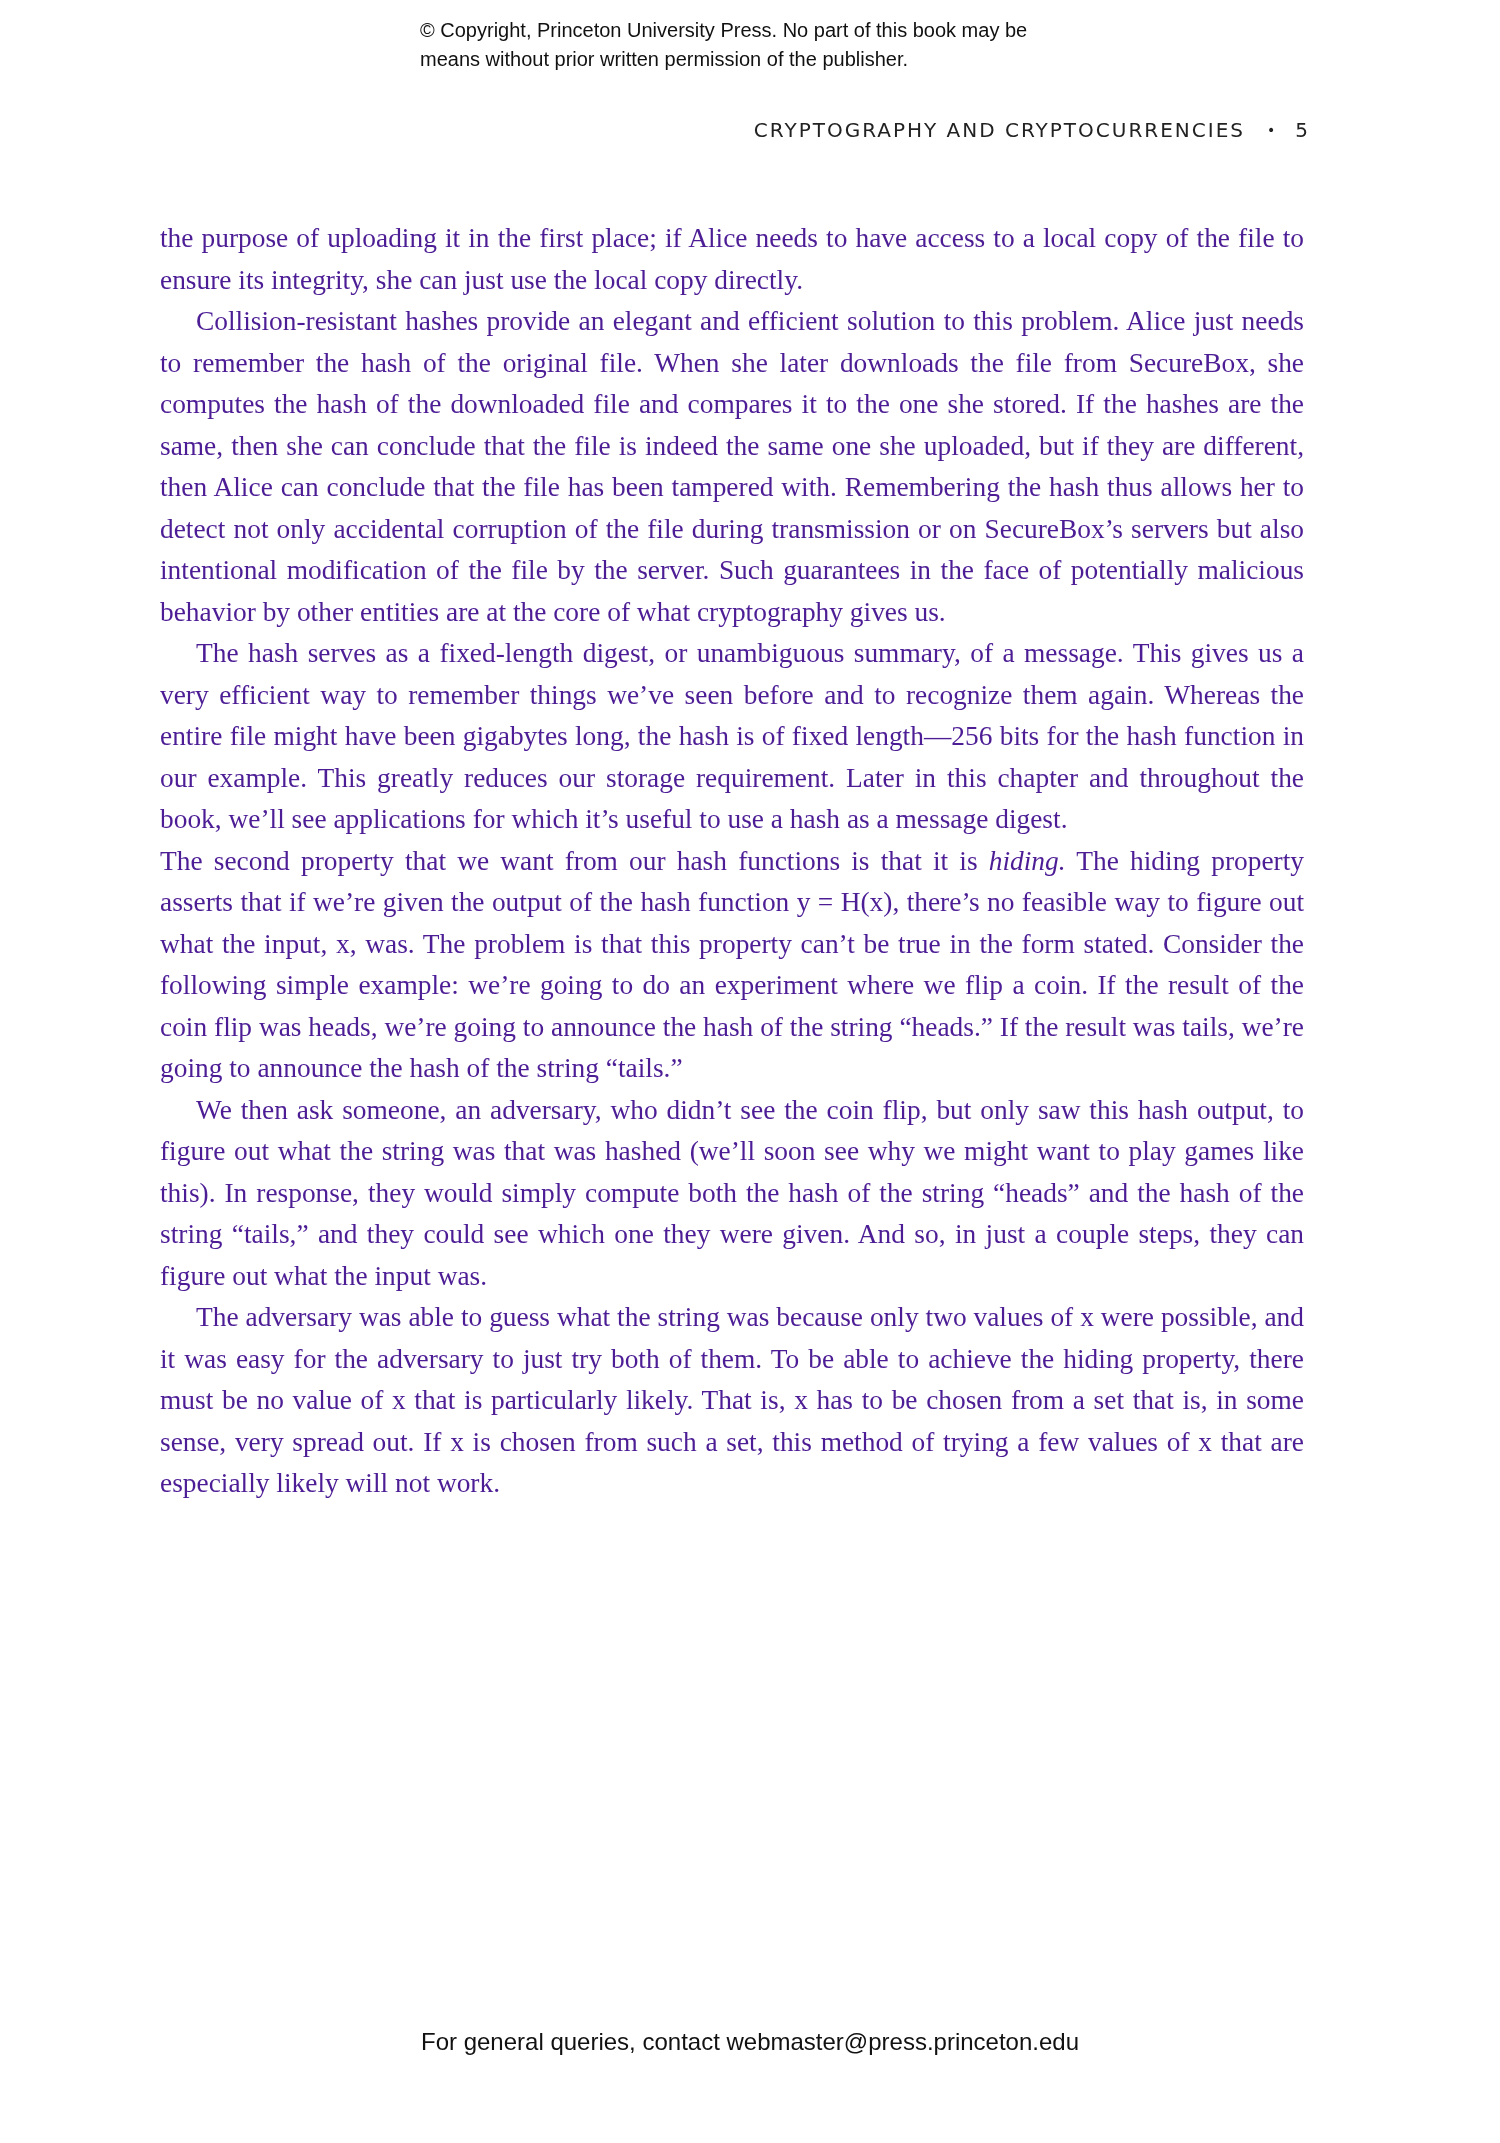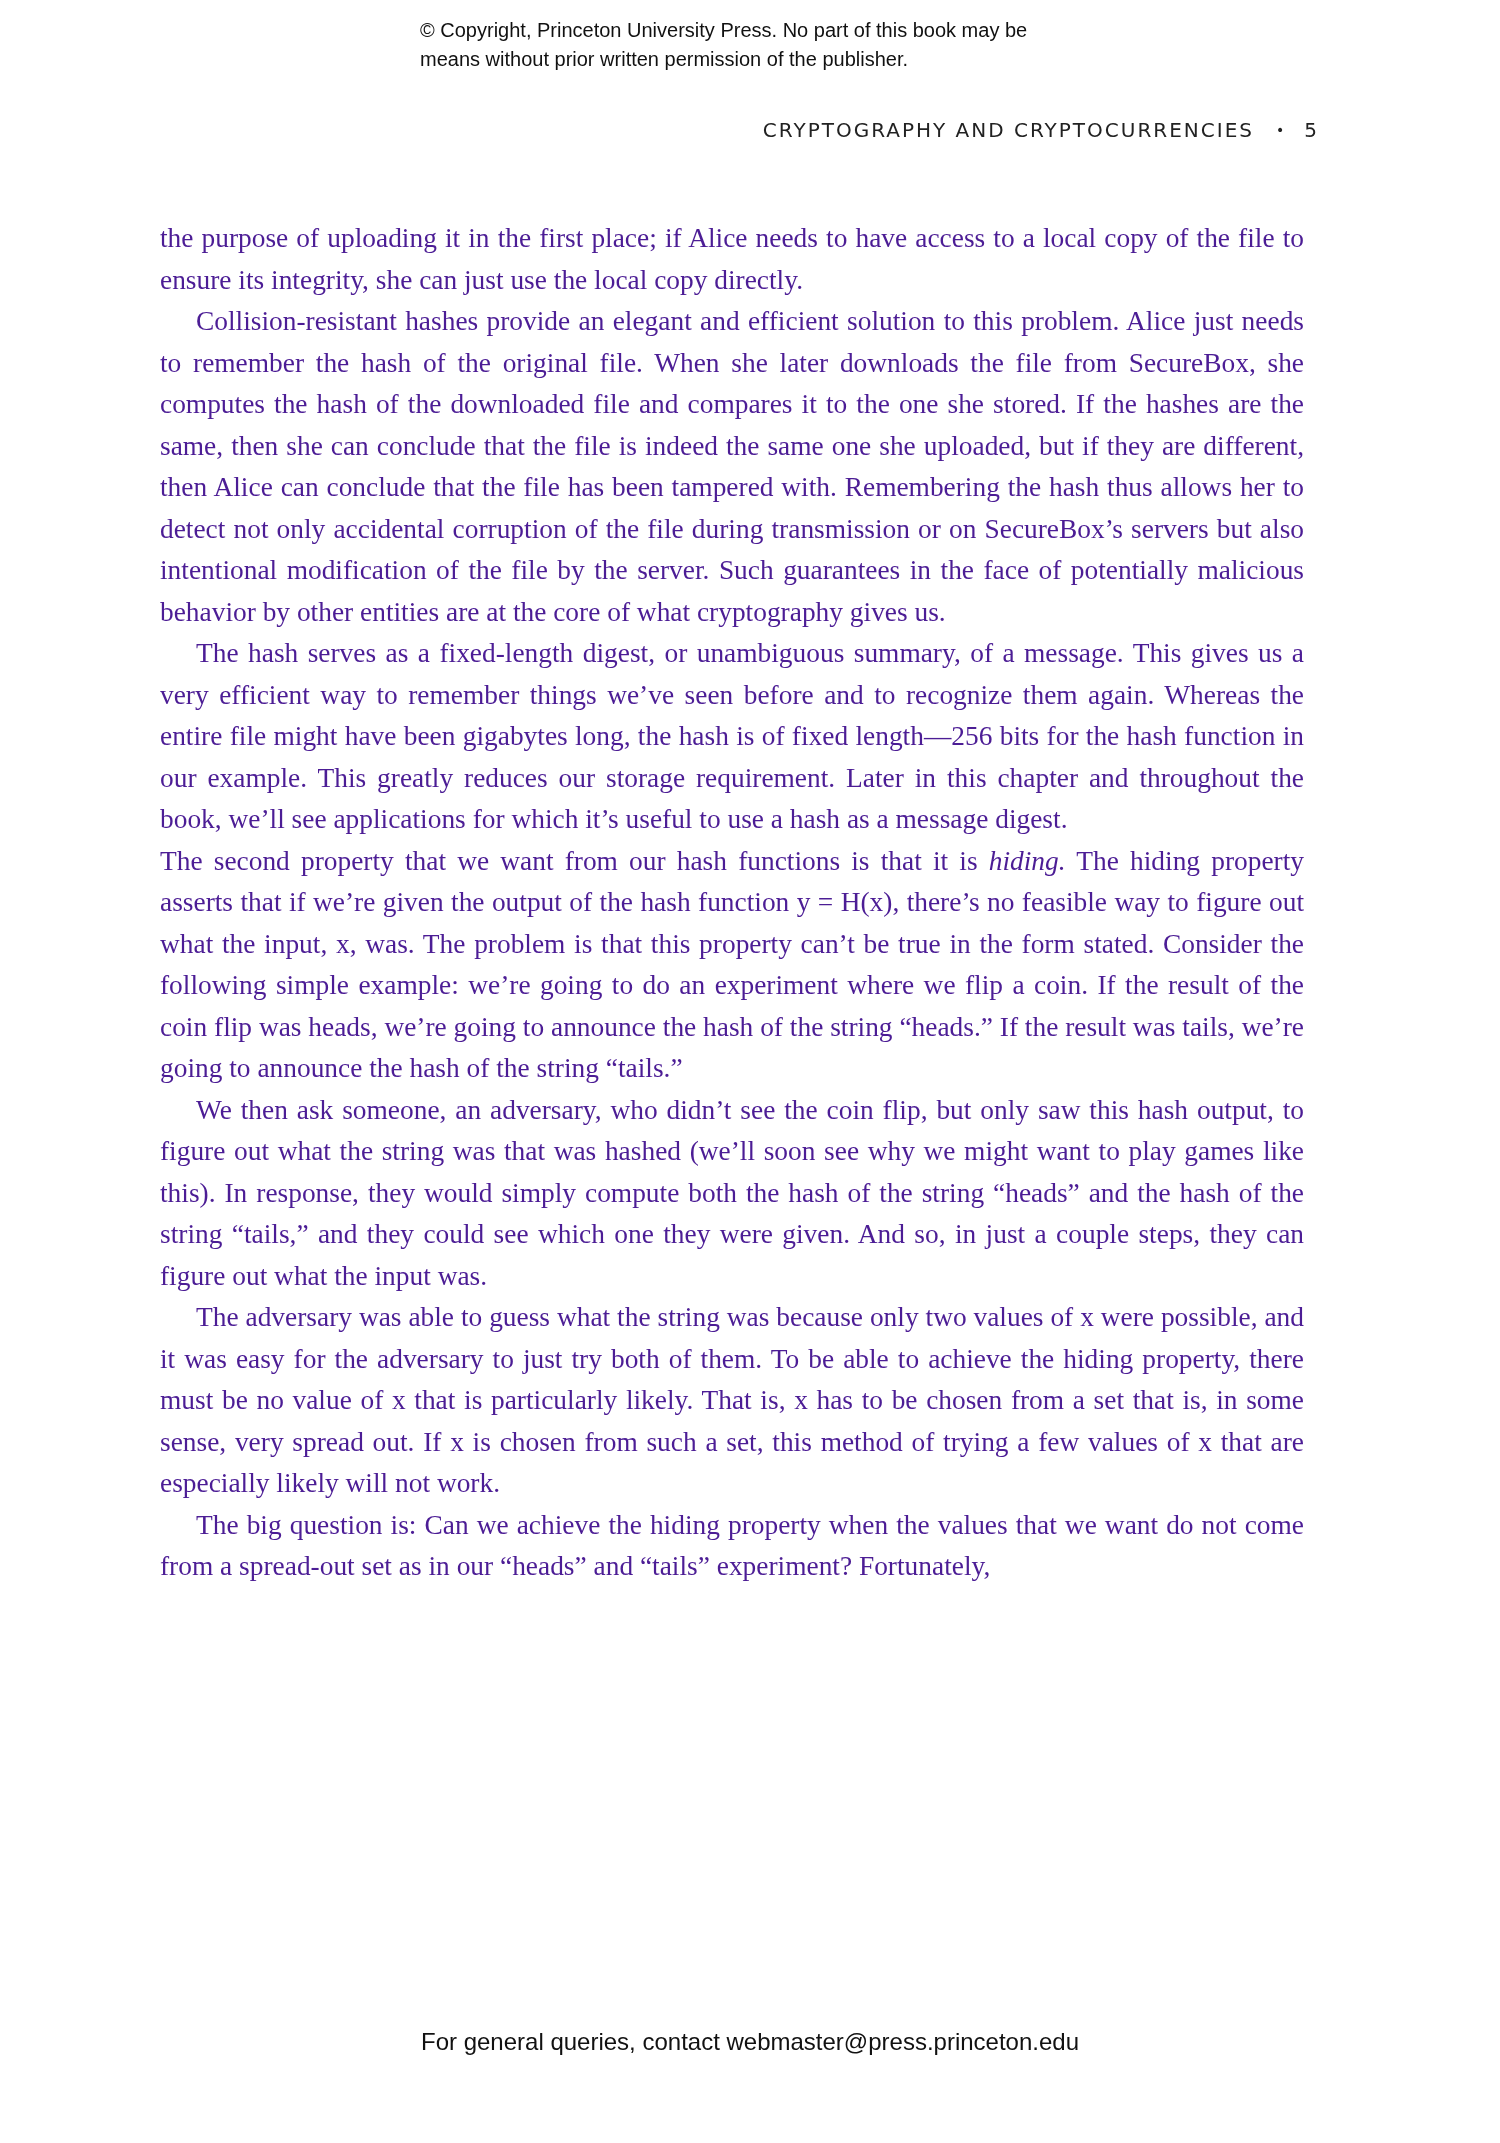--- a/index.html
+++ b/index.html
@@ -3,21 +3,21 @@
 <meta charset="utf-8">
 <style>
   html, body { margin: 0; padding: 0; background: #ffffff; }
   body { width: 1500px; height: 2143px; position: relative; overflow: hidden; color: #1a1a1a; }
   .copyright {
     position: absolute; left: 420px; top: 16px; width: 720px;
     font-family: "Liberation Sans", sans-serif; font-size: 20px; line-height: 29px; color: #111;
   }
   .copyright div { white-space: nowrap; }
   .running-head {
-    position: absolute; right: 183px; top: 118px;
+    position: absolute; right: 192px; top: 118px;
     font-family: "DejaVu Sans", sans-serif; font-size: 20px; letter-spacing: 2px; color: #222;
     white-space: nowrap;
   }
   .running-head .bullet { margin: 0 18px 0 22px; font-size: 14px; vertical-align: 2px; }
   .running-head .page-num { letter-spacing: 0; }
   .body-text {
     position: absolute; left: 160px; top: 218px; width: 1144px;
     font-family: "Liberation Serif", serif; font-size: 27.4px; line-height: 41.5px; color: #4c1d95;
     text-align: justify;
   }
@@ -46,16 +46,15 @@
   <span>CRYPTOGRAPHY AND CRYPTOCURRENCIES</span><span class="bullet">•</span><span class="page-num">5</span>
 </div>
 
 <div class="body-text">
   <p class="noindent">the purpose of uploading it in the first place; if Alice needs to have access to a local copy of the file to ensure its integrity, she can just use the local copy directly.</p>
   <p class="indent">Collision-resistant hashes provide an elegant and efficient solution to this problem. Alice just needs to remember the hash of the original file. When she later downloads the file from SecureBox, she computes the hash of the downloaded file and compares it to the one she stored. If the hashes are the same, then she can conclude that the file is indeed the same one she uploaded, but if they are different, then Alice can conclude that the file has been tampered with. Remembering the hash thus allows her to detect not only accidental corruption of the file during transmission or on SecureBox’s servers but also intentional modification of the file by the server. Such guarantees in the face of potentially malicious behavior by other entities are at the core of what cryptography gives us.</p>
   <p class="indent">The hash serves as a fixed-length digest, or unambiguous summary, of a message. This gives us a very efficient way to remember things we’ve seen before and to recognize them again. Whereas the entire file might have been gigabytes long, the hash is of fixed length—256 bits for the hash function in our example. This greatly reduces our storage requirement. Later in this chapter and throughout the book, we’ll see applications for which it’s useful to use a hash as a message digest.</p>
   <p class="noindent"><span>The second property that we want from our hash functions is that it is </span><i>hiding.</i><span> The hiding property asserts that if we’re given the output of the hash function y = H(x), there’s no feasible way to figure out what the input, x, was. The problem is that this property can’t be true in the form stated. Consider the following simple example: we’re going to do an experiment where we flip a coin. If the result of the coin flip was heads, we’re going to announce the hash of the string “heads.” If the result was tails, we’re going to announce the hash of the string “tails.”</span></p>
   <p class="indent">We then ask someone, an adversary, who didn’t see the coin flip, but only saw this hash output, to figure out what the string was that was hashed (we’ll soon see why we might want to play games like this). In response, they would simply compute both the hash of the string “heads” and the hash of the string “tails,” and they could see which one they were given. And so, in just a couple steps, they can figure out what the input was.</p>
   <p class="indent">The adversary was able to guess what the string was because only two values of x were possible, and it was easy for the adversary to just try both of them. To be able to achieve the hiding property, there must be no value of x that is particularly likely. That is, x has to be chosen from a set that is, in some sense, very spread out. If x is chosen from such a set, this method of trying a few values of x that are especially likely will not work.</p>
-  <p class="indent">The big question is: Can we achieve the hiding property when the values that we want do not come from a spread-out set as in our “heads” and “tails” experiment? Fortunately,</p>
 </div>
 
 <div class="footer">For general queries, contact webmaster@press.princeton.edu</div>
 
 </body></html>

